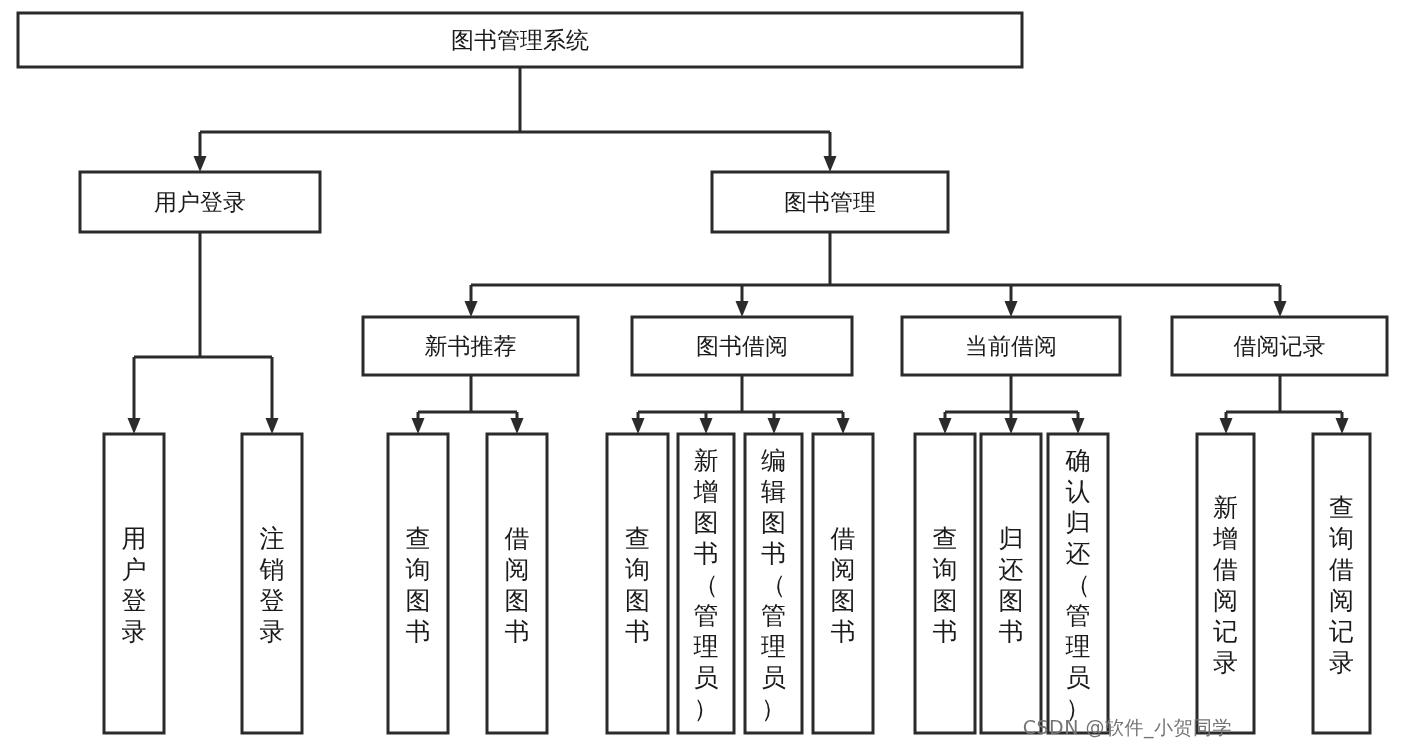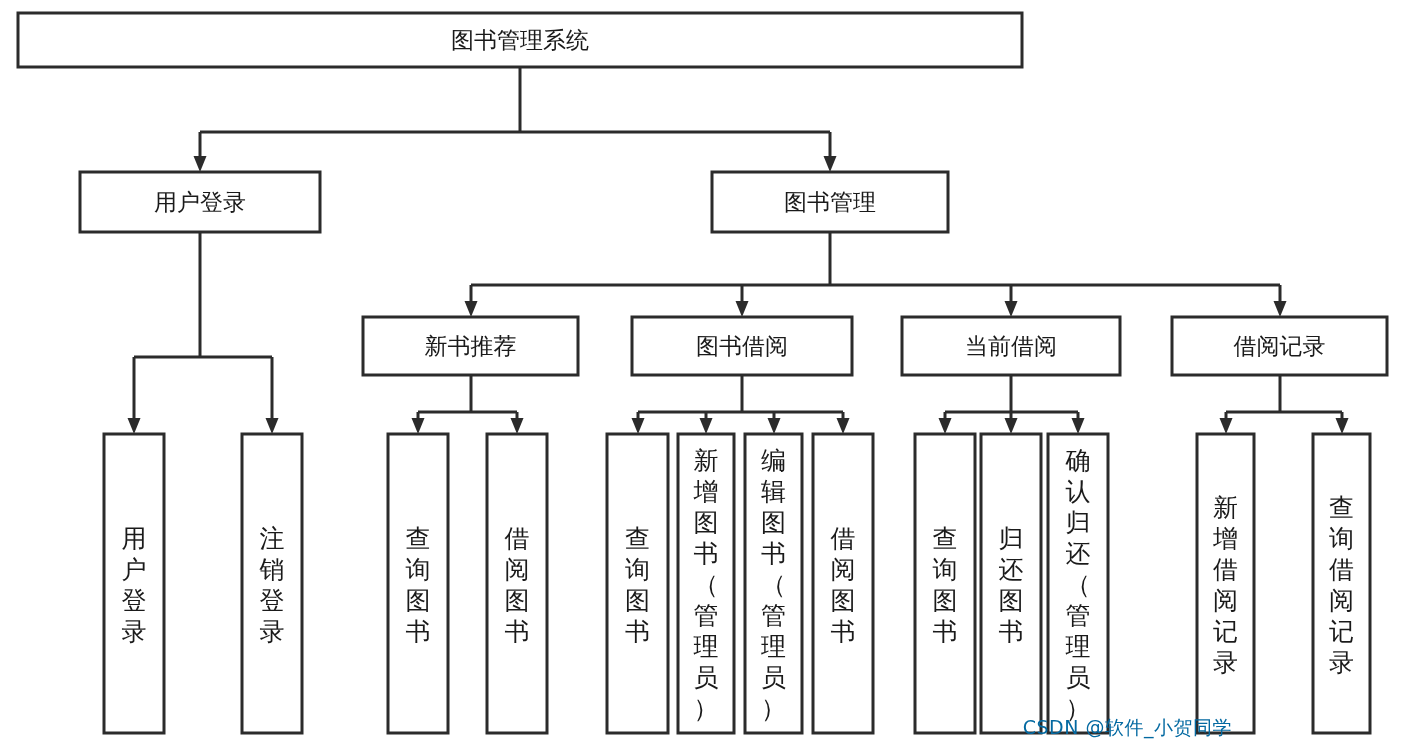--- a/index.html
+++ b/index.html
@@ -59,21 +59,21 @@
     font-size: 25px;
     fill: #1a1a1a;
     text-anchor: middle;
   }
   .watermark {
     position: absolute;
     right: 8px;
     bottom: 6px;
     font-family: "DejaVu Sans", "Liberation Sans", sans-serif;
     font-size: 19px;
-    color: #0369a1;
+    color: #737373;
     white-space: nowrap;
     letter-spacing: 0.5px;
     pointer-events: none;
   }
 </style>
 </head>
 <body>
 
 <div id="diagram-root">
   <svg class="diagram-canvas" viewBox="0 0 1405 747">

